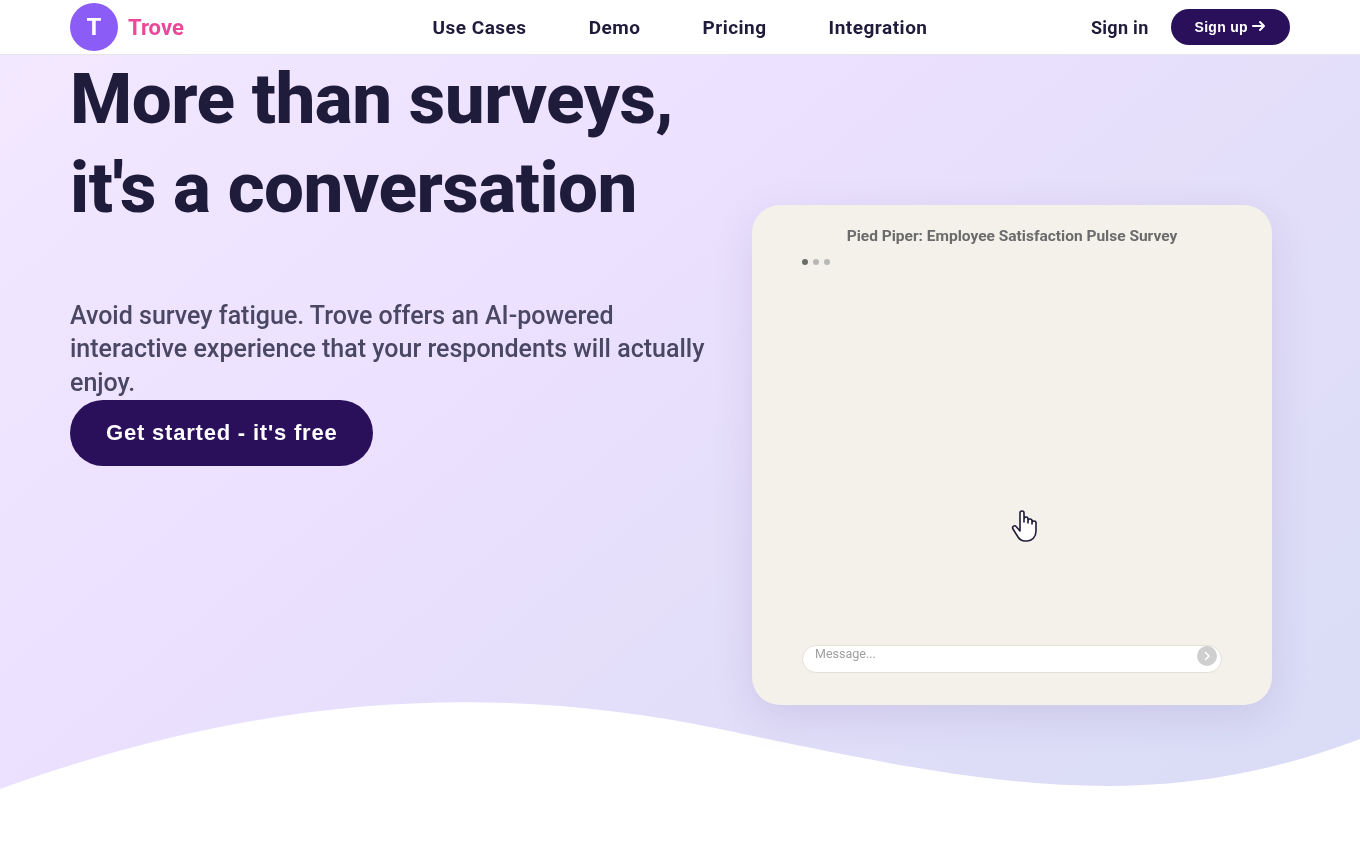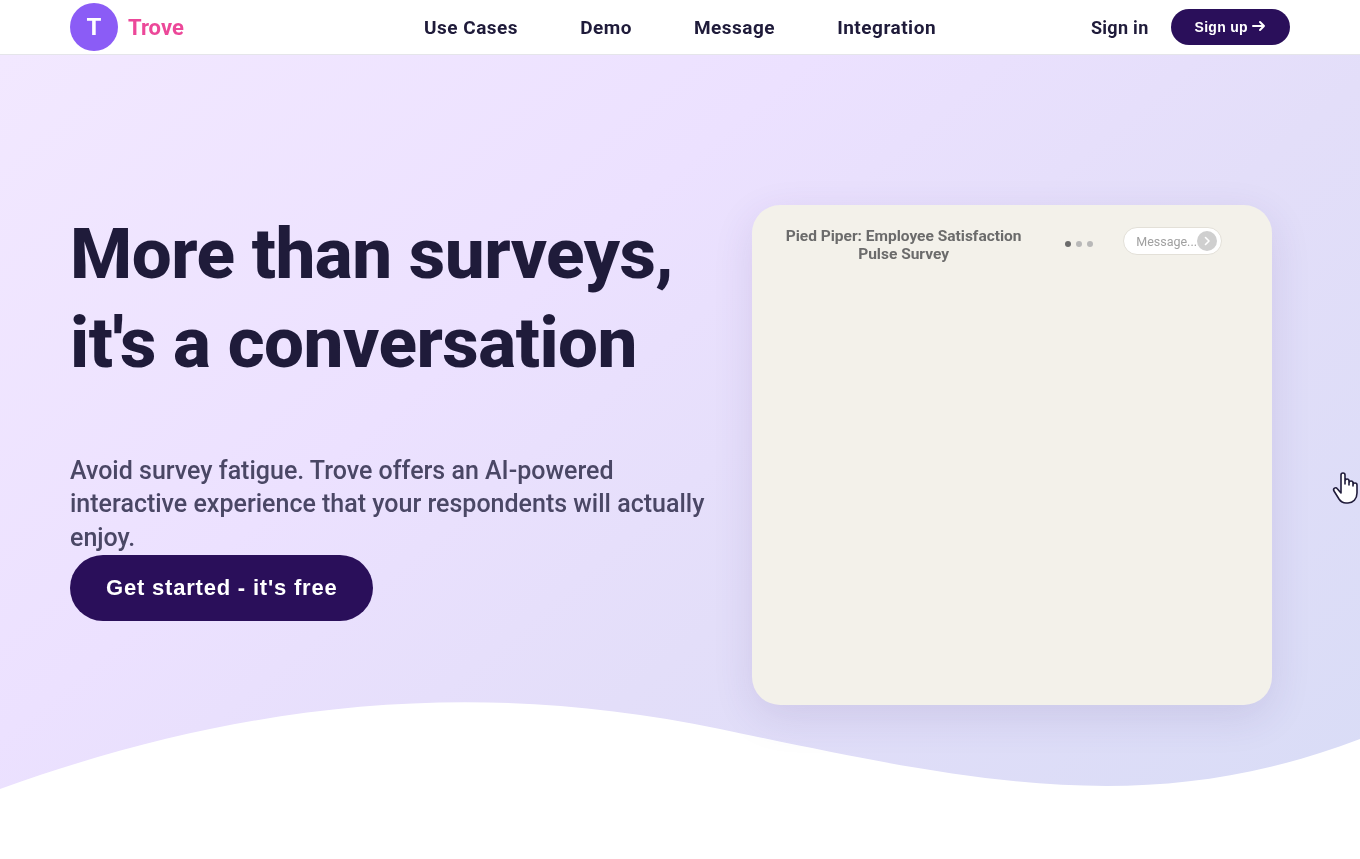--- a/index.html
+++ b/index.html
@@ -104,21 +104,20 @@
   .hero-inner {
     position: relative;
     z-index: 10;
     display: flex;
     padding: 0 70px;
     height: 100%;
   }
 
   .hero-left {
     flex: 0 0 660px;
-    padding-top: 155px;
   }
   .hero-headline {
     font-size: 71px;
     line-height: 1.25;
     font-weight: 800;
     color: #1f1b3a;
     letter-spacing: -0.5px;
   }
   .hero-sub {
     margin-top: 66px;
@@ -145,21 +144,21 @@
     position: absolute;
     top: 150px;
     right: 88px;
     width: 520px;
     height: 500px;
     background: #f3f1ea;
     border-radius: 28px;
     box-shadow: 0 12px 40px rgba(70,50,120,0.12);
     padding: 22px 20px 20px 20px;
     display: flex;
-    flex-direction: row;
+    flex-direction: column;
   }
   .preview-title {
     text-align: center;
     font-size: 15.5px;
     font-weight: 700;
     color: #6b6b6b;
   }
   .typing-dots {
     margin-top: 14px;
     margin-left: 30px;
@@ -185,21 +184,21 @@
     left: 238px;
   }
 
   .msg-bar {
     position: relative;
     background: #ffffff;
     border: 1px solid #e3e0d8;
     border-radius: 999px;
     height: 28px;
     display: flex;
-    align-items: center;
+    align-items: flex-start;
     padding: 0 4px 0 12px;
     margin: 0 30px 12px 30px;
   }
   .msg-text {
     flex: 1;
     font-size: 12.5px;
     color: #a0a0a0;
   }
   .msg-send {
     width: 20px;
@@ -216,21 +215,21 @@
 
 <header class="header">
   <div class="logo-wrap">
     <div class="logo-badge">T</div>
     <div class="logo-text">Trove</div>
   </div>
 
   <nav class="nav-center">
     <span class="nav-link">Use Cases</span>
     <span class="nav-link">Demo</span>
-    <span class="nav-link">Message</span>
+    <span class="nav-link">Pricing</span>
     <span class="nav-link">Integration</span>
   </nav>
 
   <div class="nav-right">
     <span class="signin">Sign in</span>
     <button class="signup-btn">
       <span>Sign up</span>
       <span>
         <svg width="14" height="12" viewBox="0 0 14 12" fill="none">
           <path d="M1 6h11M8 2l4 4-4 4" stroke="#ffffff" stroke-width="2" stroke-linecap="round" stroke-linejoin="round"></path>

